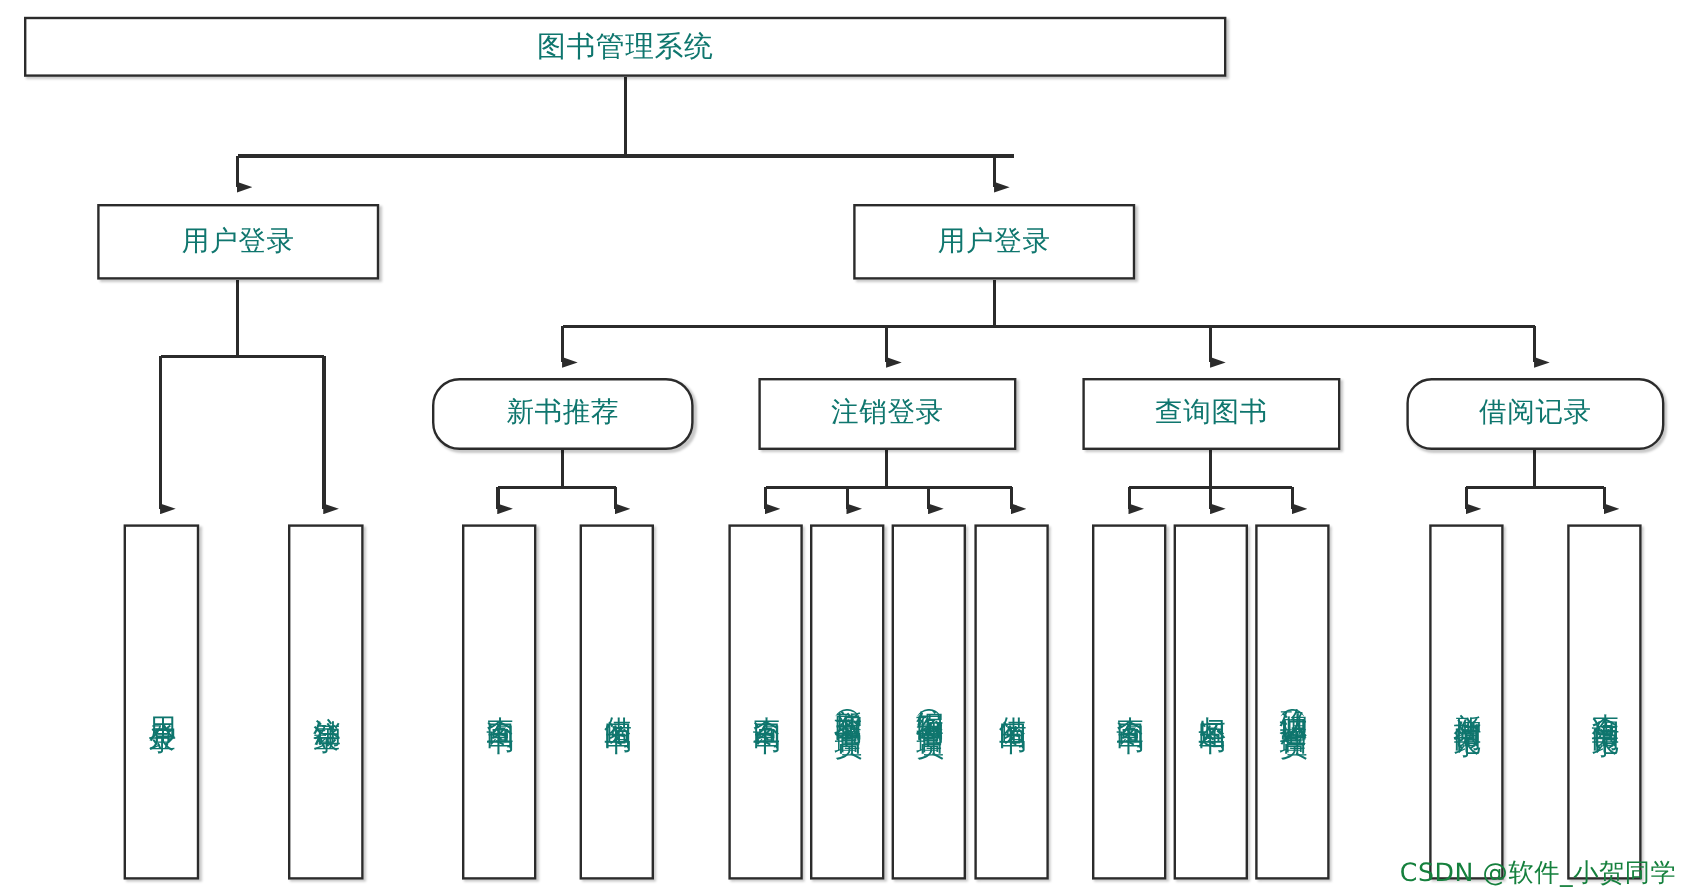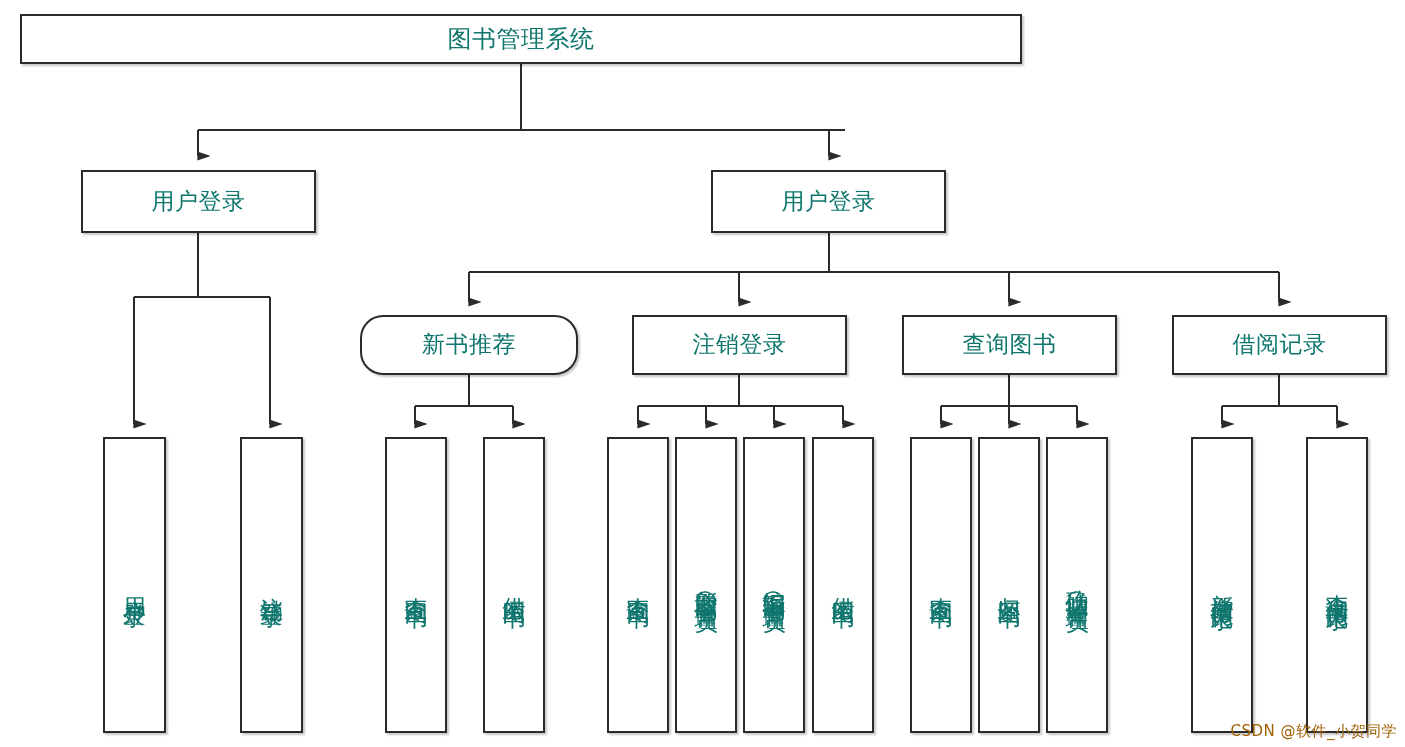--- a/index.html
+++ b/index.html
@@ -58,22 +58,22 @@
     writing-mode: vertical-rl;
     text-orientation: upright;
     font-size: 23px;
     letter-spacing: 3px;
     line-height: 1;
   }
   #watermark {
     position: absolute;
     right: 8px;
     bottom: 6px;
-    font-size: 15px;
-    color: #a16207;
+    font-size: 21px;
+    color: #15803d;
     letter-spacing: 0.5px;
     z-index: 5;
     white-space: nowrap;
     margin-top: 44px;
   }
 </style>
 </head>
 <body>
 
 <div id="diagram-root">
@@ -141,21 +141,21 @@
 
   <div class="node horizontal" style="left:360px; top:315px; width:218px; height:60px;border-radius:23px;">
     <span class="node-label">新书推荐</span>
   </div>
   <div class="node horizontal" style="left:632px; top:315px; width:215px; height:60px;">
     <span class="node-label">注销登录</span>
   </div>
   <div class="node horizontal" style="left:902px; top:315px; width:215px; height:60px;">
     <span class="node-label">查询图书</span>
   </div>
-  <div class="node horizontal" style="left:1172px; top:315px; width:215px; height:60px;">
+  <div class="node horizontal" style="left:1172px; top:315px; width:215px; height:60px;border-radius:21px;">
     <span class="node-label">借阅记录</span>
   </div>
 
   <div class="node vertical" style="left:103px; top:437px; width:63px; height:296px;">
     <span class="node-label">用户登录</span>
   </div>
   <div class="node vertical" style="left:240px; top:437px; width:63px; height:296px;">
     <span class="node-label">注销登录</span>
   </div>
 

